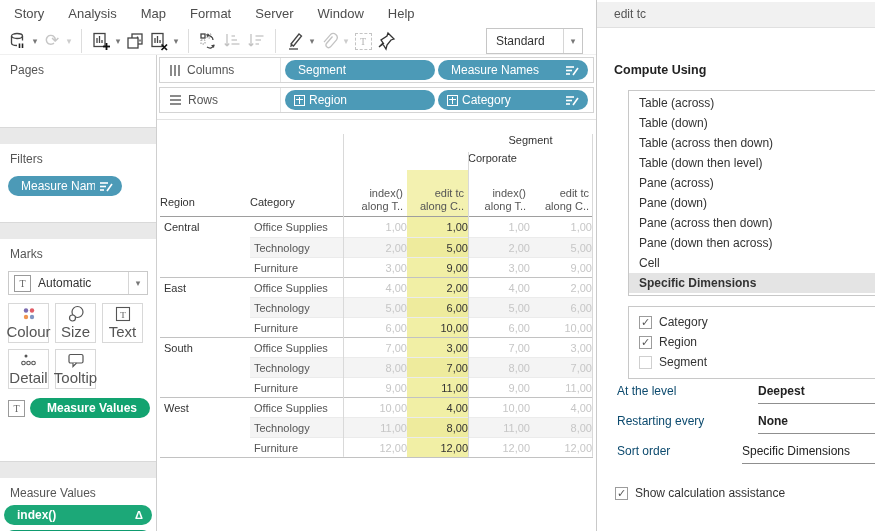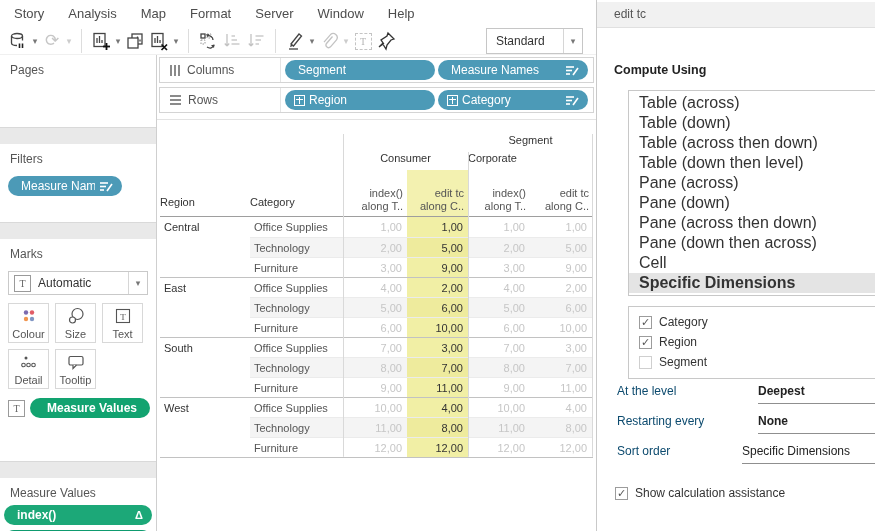--- a/index.html
+++ b/index.html
@@ -47,21 +47,21 @@
   .filters .pill{margin:10px 0 0 8px;width:114px;}
   
   .marktype{margin:10px 8px 0 8px;height:22px;border:1px solid #c9c9c9;display:flex;align-items:center;background:#fff;}
   .marktype .tt{width:15px;height:15px;border:1px solid #9a9a9a;margin-left:5px;font-size:10px;color:#666;
     display:flex;align-items:center;justify-content:center;font-family:"Liberation Serif",serif;}
   .marktype .val{flex:1;font-size:12px;padding-left:7px;}
   .marktype .dd{width:18px;height:100%;border-left:1px solid #d6d6d6;display:flex;align-items:center;justify-content:center;}
   .mark-btns{display:flex;flex-wrap:wrap;gap:6px;margin:8px 8px 0 8px;width:138px;}
   .mbtn{width:41px;height:40px;border:1px solid #d8d8d8;box-sizing:border-box;display:flex;flex-direction:column;
     align-items:center;justify-content:flex-end;padding-bottom:2px;background:#fff;}
-  .mbtn .mlabel{font-size:11px;color:#555;}
+  .mbtn .mlabel{font-size:15px;color:#555;}
   .mbtn .micon{flex:1;display:flex;align-items:center;justify-content:center;}
   .marks-pill-row{display:flex;align-items:center;margin:9px 6px 0 8px;gap:5px;}
   .marks-pill-row .tt{width:15px;height:15px;border:1px solid #9a9a9a;font-size:10px;color:#666;flex:0 0 auto;
     display:flex;align-items:center;justify-content:center;font-family:"Liberation Serif",serif;}
   .marks-pill-row .pill{flex:1;justify-content:center;font-weight:bold;background:#12a370;}
   .mvalues .pill{margin:5px 4px 0 4px;font-weight:bold;}
   .mvalues .pill.p0{background:#1ca878;}
   .mvalues .pill.p1{background:#0e9b6f;}
   
   .sheet{flex:1;position:relative;background:#fff;}
@@ -82,36 +82,36 @@
   .xtab{position:absolute;top:14px;left:3px;width:433px;}
   .xhead{position:relative;height:82px;border-bottom:1px solid #9e9e9e;}
   .xhead .abs{position:absolute;font-size:11px;color:#333;}
   .xhead .mh{color:#555;text-align:right;line-height:13px;padding:0 4px 3px 0;box-sizing:border-box;
     display:flex;flex-direction:column;justify-content:flex-end;}
   .vline{position:absolute;width:1px;background:#d9d9d9;}
   .xbody{display:grid;grid-template-columns:90px 93px 64px 61px 62px 63px;border-bottom:1px solid #c2c2c2;}
   .cell{height:20px;line-height:20px;font-size:11px;box-sizing:border-box;}
   .cell.region{color:#333;padding-left:4px;}
   .cell.cat{color:#555;padding-left:4px;}
-  .cell.val{text-align:right;padding-right:5px;color:#c6c6c6;}
+  .cell.val{text-align:right;color:#c6c6c6;}
   .cell.hl{background:#f1efa5;color:#333;}
   .cell.banded{background:#f4f4f4;}
   .cell.banded.hl{background:#eeeb9d;}
   .cell.rowtop{border-top:1px solid #ebebeb;}
   .cell.grouptop{border-top:1px solid #c2c2c2;}
   .cell.vleft{border-left:1px solid #e2e2e2;}
   .cell.vright{border-right:1px solid #e2e2e2;}
   .hlh{background:#f3f1b0;}
   
   .rightpanel{flex:1;position:relative;background:#fff;}
   .panel-titlebar{position:absolute;top:2px;left:0;right:0;height:25px;background:#f1f1f1;
     border-bottom:1px solid #e0e0e0;font-size:12px;color:#555;line-height:25px;padding-left:17px;}
   .compute-heading{position:absolute;top:63px;left:17px;font-size:12.5px;font-weight:bold;color:#222;}
   .options-box{position:absolute;top:90px;left:31px;right:-2px;border:1px solid #c8c8c8;background:#fff;padding:2px 0;}
-  .opt{height:20px;line-height:20px;font-size:16px;color:#333;padding-left:10px;cursor:default;}
+  .opt{height:20px;line-height:20px;font-size:12px;color:#333;padding-left:10px;cursor:default;}
   .opt.selected{font-weight:bold;background:#e4e4e4;}
   .dims-box{position:absolute;top:306px;left:31px;right:-2px;border:1px solid #c8c8c8;background:#fff;padding:5px 0 6px 0;}
   .dim-row{display:flex;align-items:center;height:20px;padding-left:10px;gap:7px;font-size:12px;color:#333;}
   .cb{width:13px;height:13px;border:1px solid #9c9c9c;background:#fff;box-sizing:border-box;
     display:flex;align-items:center;justify-content:center;font-size:11px;color:#555;flex:0 0 auto;}
   .cb.un{border-color:#cfcfcf;}
   .frow{position:absolute;left:20px;right:0;height:20px;display:flex;font-size:12px;}
   .frow .flabel{width:125px;color:#0c4a6e;flex:0 0 auto;}
   .frow .fvalue{flex:1;border-bottom:1px solid #8f8f8f;color:#222;padding-bottom:2px;}
   .frow .fvalue.bold{font-weight:bold;margin-left:16px;}
@@ -418,23 +418,20 @@
                   </g>
                 </svg>
               </div>
             </div>
         </div>
         <div class="viz">
           <div class="xtab">
             <div class="xhead" id="xhead">
                 <div class="abs " style="left: 308px; top: 0px; width: 125px; height: 16px;">
                   <div style="text-align:center">Segment</div>
-                </div>
-                <div class="abs " style="left: 183px; top: 18px; width: 125px; height: 16px;">
-                  <div style="text-align:center">Consumer</div>
                 </div>
                 <div class="abs " style="left: 308px; top: 18px; width: 125px; height: 16px;">
                   <div style="">Corporate</div>
                 </div>
                 <div class="abs mh" style="left: 183px; top: 36px; width: 64px; height: 46px;">
                   <span>index()</span>
                   <span>along T..</span>
                 </div>
                 <div class="abs mh hlh" style="left: 247px; top: 36px; width: 61px; height: 46px;">
                   <span>edit tc</span>

